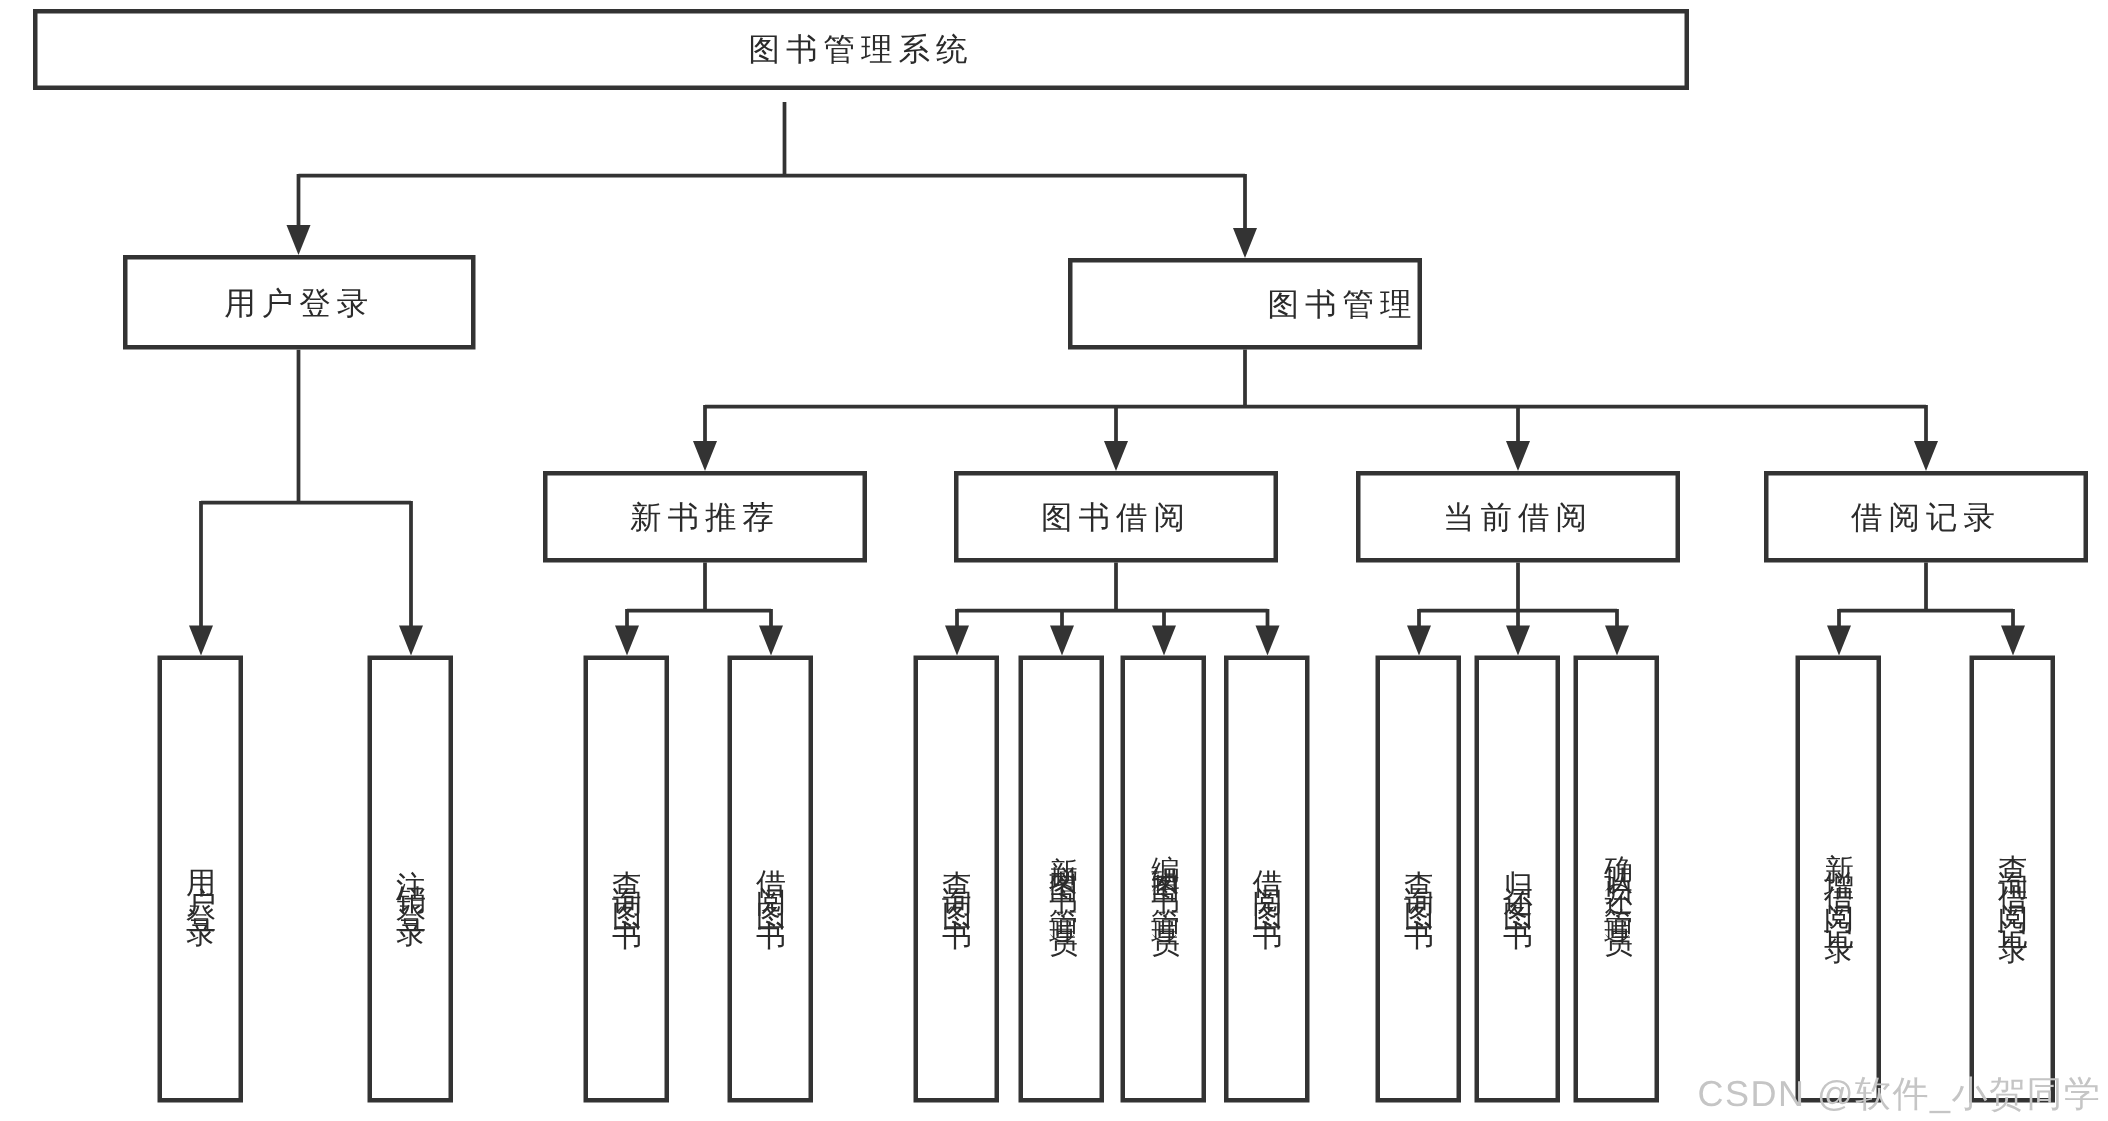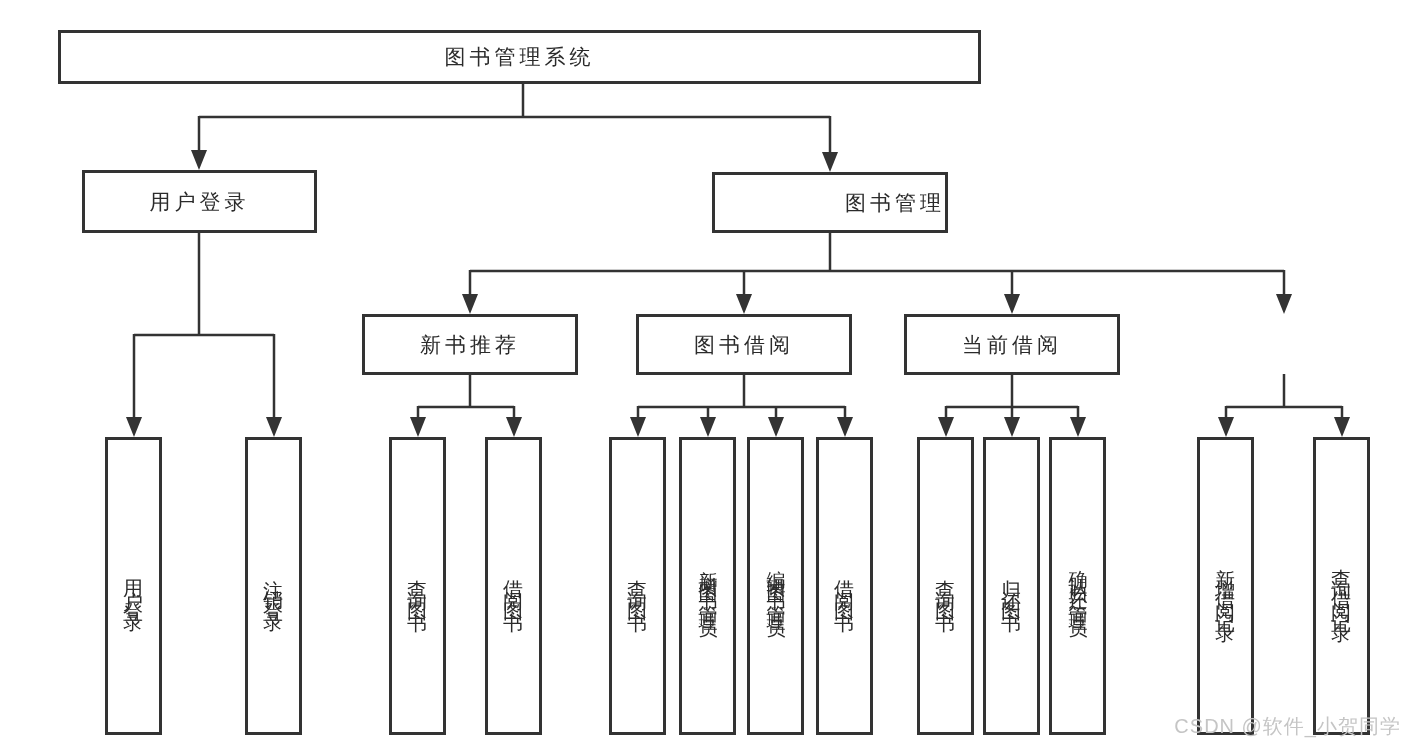--- a/index.html
+++ b/index.html
@@ -24,21 +24,21 @@
   }
   .box.v{width:57px;height:298px;}
   .vlabel{
     writing-mode:vertical-lr;text-orientation:mixed;
     font-size:20px;letter-spacing:11px;line-height:1.1;
     color:var(--text);white-space:nowrap;
   }
   .vlabel.tight{font-size:19px;letter-spacing:7px;}
   .watermark{
     position:absolute;right:4px;top:713px;z-index:5;
-    font-size:20px;letter-spacing:1px;color:var(--watermark);white-space:nowrap;
+    font-size:24px;letter-spacing:1px;color:var(--watermark);white-space:nowrap;
   }
 </style>
 </head>
 <body>
 
 <div class="canvas">
 
   <svg class="connectors" width="1405" height="747" viewBox="0 0 1405 747">
 
     <g>
@@ -108,39 +108,42 @@
     <g>
       <line x1="1284" y1="374" x2="1284" y2="408"></line>
       <line x1="1226" y1="407" x2="1342" y2="407"></line>
       <line x1="1226" y1="406" x2="1226" y2="429"></line>
       <polygon points="1218,417 1234,417 1226,437"></polygon>
       <line x1="1342" y1="406" x2="1342" y2="429"></line>
       <polygon points="1334,417 1350,417 1342,437"></polygon>
     </g>
   </svg>
 
-  <div class="box h" style="left:22px;top:30px;width:923px;height:54px;margin-left:36px;">
+  <div class="box h" style="left:22px;top:6px;width:1104px;height:54px;">
     <span class="hlabel">图书管理系统</span>
   </div>
 
   <div class="box h" style="left:82px;top:170px;width:235px;height:63px;">
     <span class="hlabel">用户登录</span>
   </div>
   <div class="box h" style="left:712px;top:172px;width:236px;height:61px;justify-content:flex-end;">
     <span class="hlabel">图书管理</span>
   </div>
 
   <div class="box h" style="left:636px;top:314px;width:216px;height:61px;">
     <span class="hlabel">图书借阅</span>
   </div>
   <div class="box h" style="left:362px;top:314px;width:216px;height:61px;">
     <span class="hlabel">新书推荐</span>
   </div>
   <div class="box h" style="left:904px;top:314px;width:216px;height:61px;justify-content:center;">
     <span class="hlabel">当前借阅</span>
+  </div>
+  <div class="box h" style="left:1176px;top:314px;width:216px;height:61px;">
+    <span class="hlabel">借阅记录</span>
   </div>
 
   <div class="box v" style="left:105px;top:437px;">
     <span class="vlabel">用户登录</span>
   </div>
   <div class="box v" style="left:245px;top:437px;">
     <span class="vlabel">注销登录</span>
   </div>
 
   <div class="box v" style="left:389px;top:437px;">

